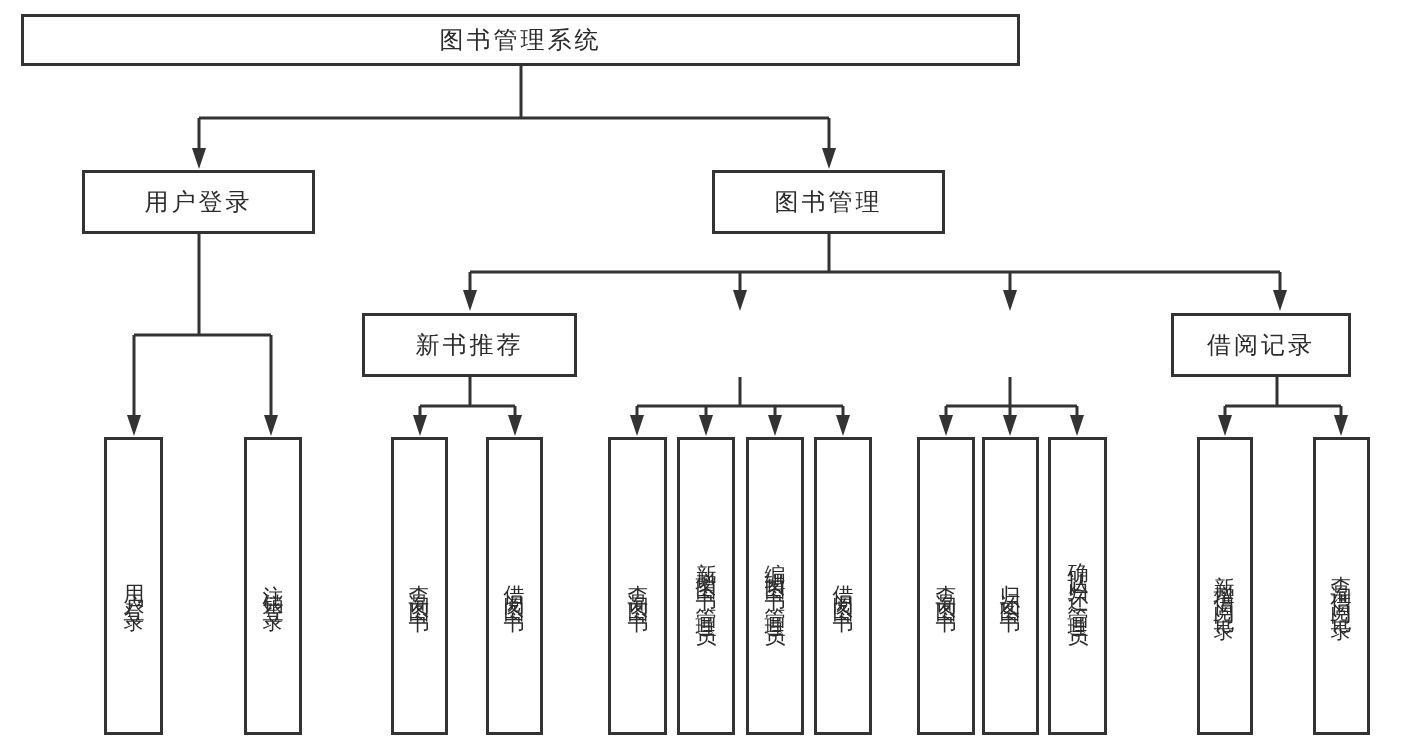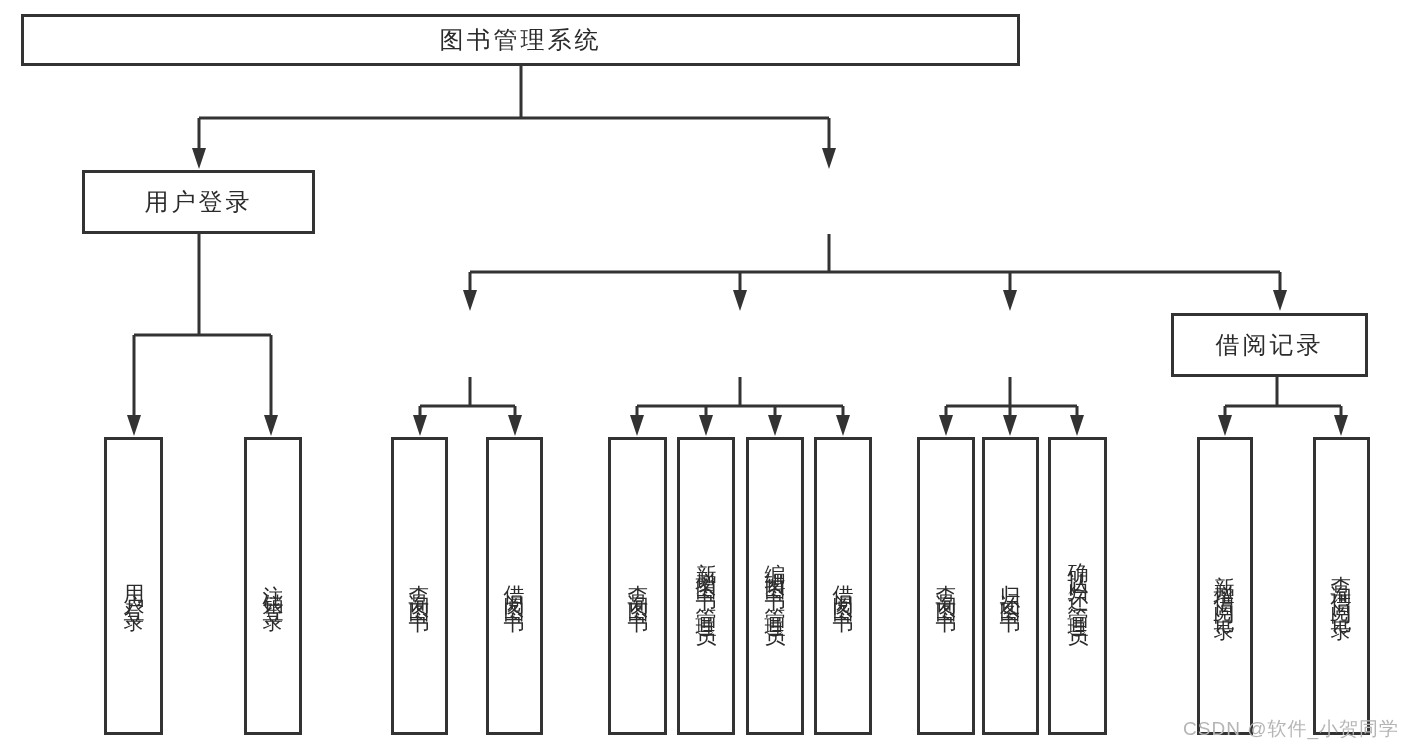--- a/index.html
+++ b/index.html
@@ -110,36 +110,37 @@
       <path d="M1077 436 L1070 415 L1084 415 Z"></path>
 
       <path d="M1225 436 L1218 415 L1232 415 Z"></path>
       <path d="M1341 436 L1334 415 L1348 415 Z"></path>
     </g>
   </svg>
 
   <div class="node hbox" style="left:21px; top:14px; width:999px; height:52px;">图书管理系统</div>
 
   <div class="node hbox" style="left:82px; top:170px; width:233px; height:64px;">用户登录</div>
+  <div class="node hbox" style="left:712px; top:170px; width:233px; height:64px;">图书管理</div>
 
-  <div class="node hbox" style="left:1171px; top:313px; width:197px; height:64px;">借阅记录</div>
+  <div class="node hbox" style="left:362px; top:313px; width:215px; height:64px;">新书推荐</div>
+  <div class="node hbox" style="left:1171px; top:313px; width:180px; height:64px;">借阅记录</div>
 
   <div class="node vbox" style="left:104px; width:59px;">用户登录</div>
   <div class="node vbox" style="left:244px; width:58px;">注销登录</div>
 
   <div class="node vbox" style="left:391px; width:57px;">查询图书</div>
   <div class="node vbox" style="left:486px; width:57px;">借阅图书</div>
 
   <div class="node vbox" style="left:608px; width:59px;">查询图书</div>
   <div class="node vbox" style="left:677px; width:58px;">新增图书（管理员）</div>
   <div class="node vbox" style="left:746px; width:58px;">编辑图书（管理员）</div>
   <div class="node vbox" style="left:814px; width:58px;">借阅图书</div>
 
   <div class="node vbox" style="left:917px; width:58px;">查询图书</div>
   <div class="node vbox" style="left:982px; width:57px;">归还图书</div>
   <div class="node vbox" style="left:1048px; width:59px;">确认归还（管理员）</div>
 
   <div class="node vbox" style="left:1197px; width:56px;">新增借阅记录</div>
   <div class="node vbox" style="left:1313px; width:57px;">查询借阅记录</div>
 
-  <div class="watermark">CSDN @软件_小贺同学</div>
 
 </div>
 
 </body></html>

